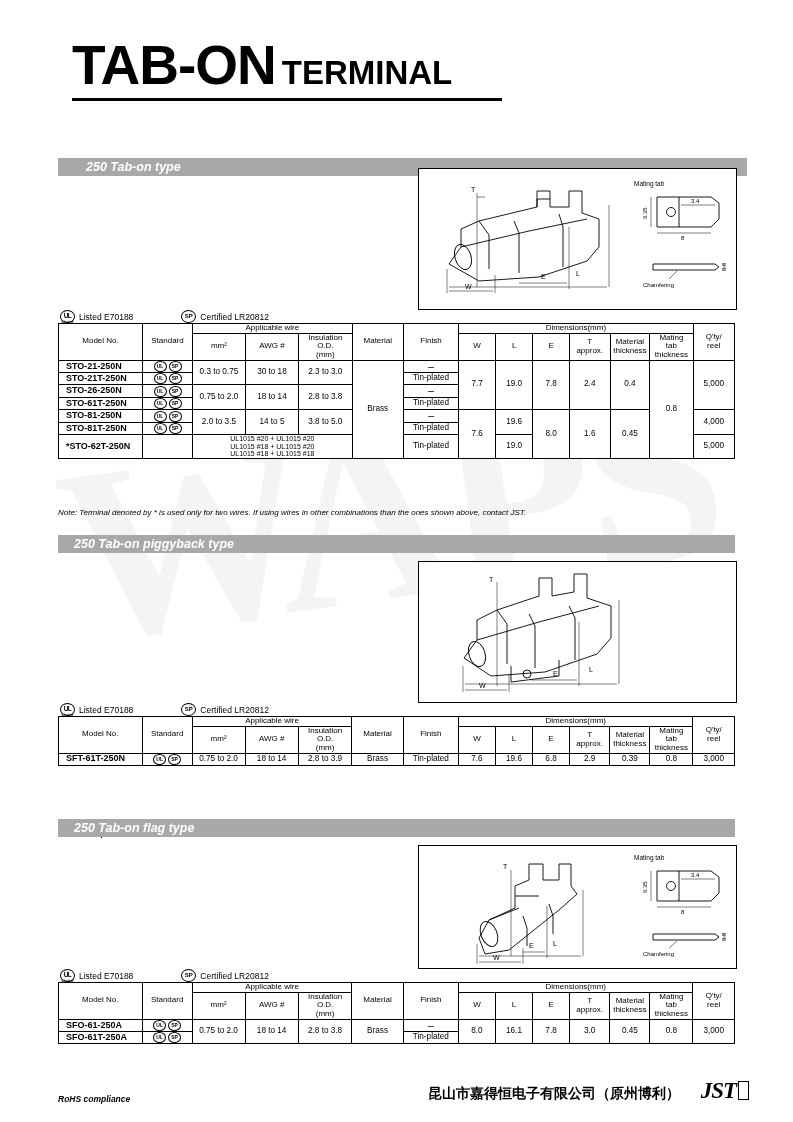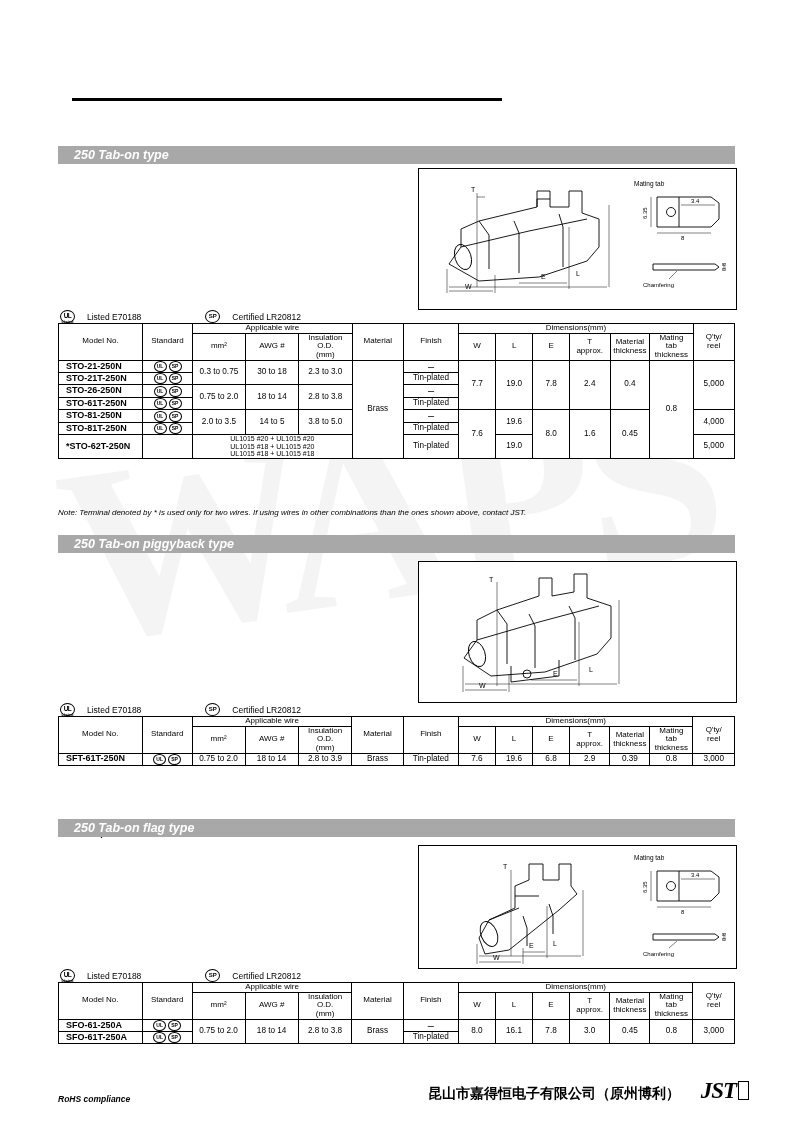--- a/index.html
+++ b/index.html
@@ -74,21 +74,21 @@
     position:absolute;
     border:1px solid #000;
     background:#fff;
   }
   .figsvg{display:block;}
 
   
   .certline{
     position:absolute;
     font-size:8.5px;
-    display:flex;align-items:center;gap:12px;
+    display:flex;align-items:center;gap:4px;
   }
   .certline .txt{font-size:8.5px;}
   .ul-mark{
     display:inline-block;
     width:13px;height:11px;
     border:1px solid #000;border-radius:50%;
     font-size:6px;line-height:10px;text-align:center;
     font-weight:bold;
     position:relative;
   }
@@ -167,23 +167,26 @@
   }
   .dimtxt{font-size:6px;font-family:"Liberation Sans",sans-serif;}
 </style>
 </head>
 <body>
 
 <div class="page">
 
   <div class="watermark">WAPS</div>
 
+  <div class="title-wrap">
+    <span class="title-main">TAB-ON</span><span class="title-sub">TERMINAL</span>
+  </div>
   <div class="title-rule"></div>
 
-  <div class="section-bar" style="top:146px;">
+  <div class="section-bar" style="top:158px;padding-left:12px;">
     <div class="label">250 Tab-on type</div>
   </div>
 
   <div class="figbox" style="left:418px;top:168px;width:317px;height:140px;">
     <svg class="figsvg" width="315" height="138" viewBox="0 0 315 138">
 
       <g stroke="#000" fill="none" stroke-width="0.9">
 
         <path d="M30 95 L42 78 L42 60 L60 52 L118 38 L118 22 L131 22 L131 38 L150 38 L150 22 L163 22 L163 44 L180 50 L180 78 L168 92 L120 108 L60 112 Z"></path>
         <path d="M42 78 L110 62 L168 50"></path>

